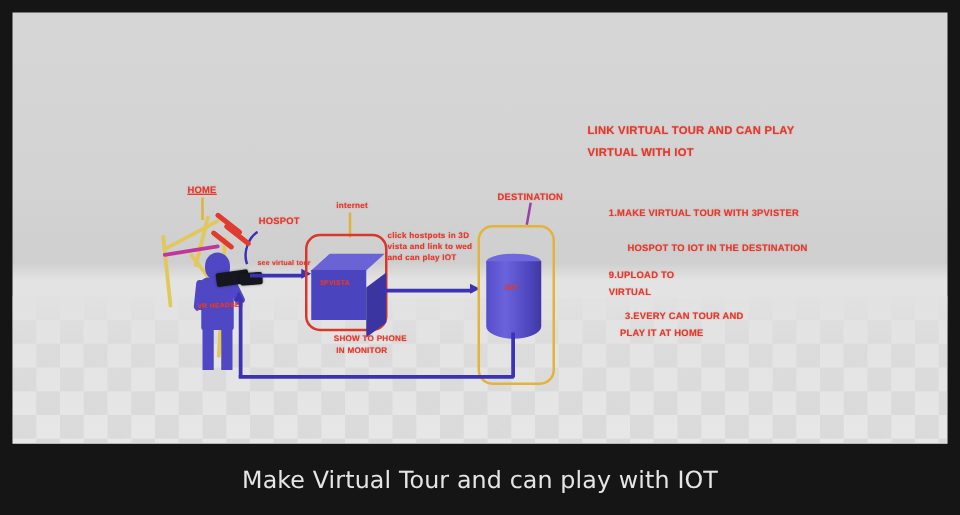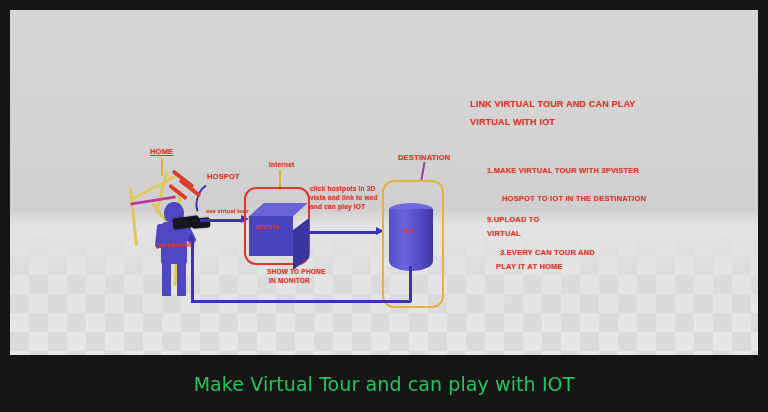--- a/index.html
+++ b/index.html
@@ -203,21 +203,21 @@
   
   .caption {
     position: absolute;
     left: 0;
     top: 355px;
     width: 768px;
     height: 57px;
     display: flex;
     align-items: center;
     justify-content: center;
-    color: #22c55e;
+    color: #e5e5e5;
     font-size: 19px;
     font-family: "DejaVu Sans", sans-serif;
     letter-spacing: .1px;
   }
 </style>
 </head>
 <body>
 
 <div class="screen">
 

